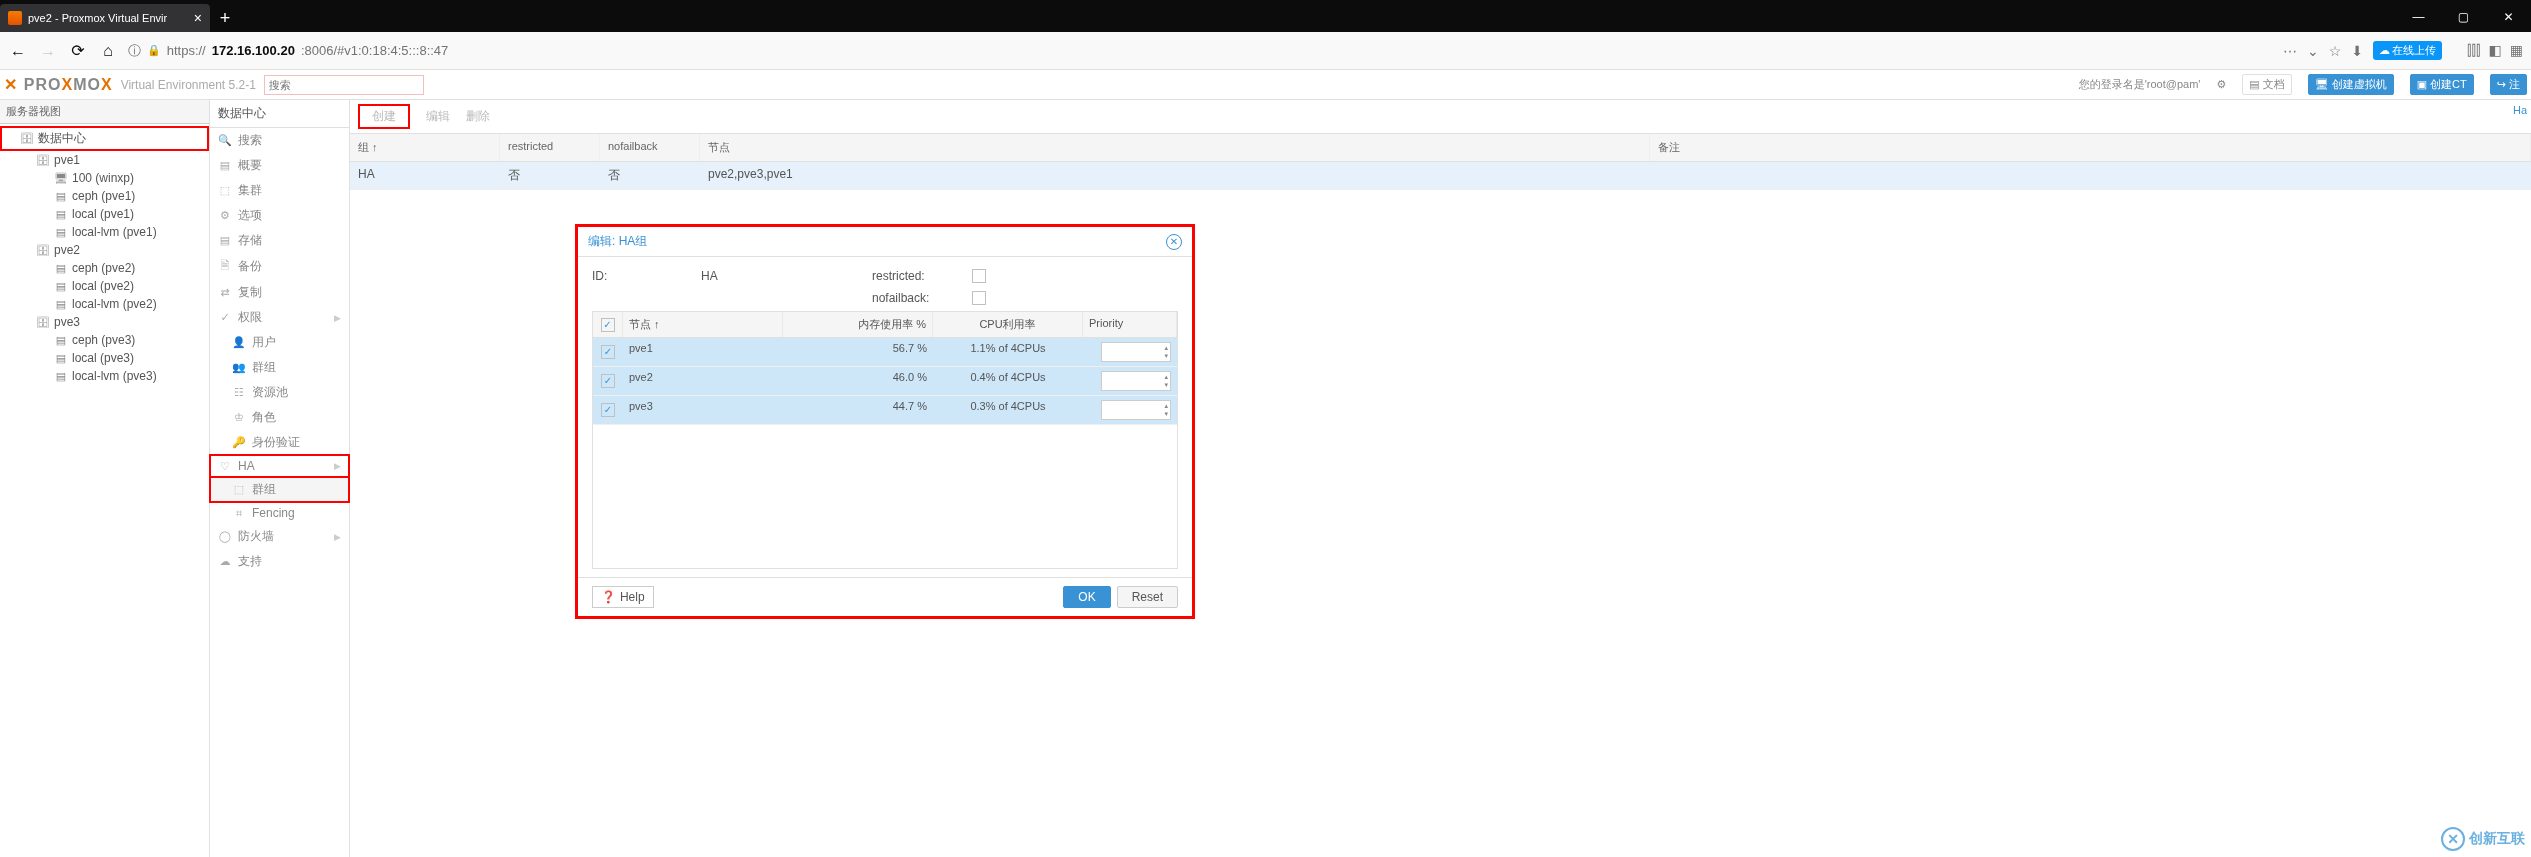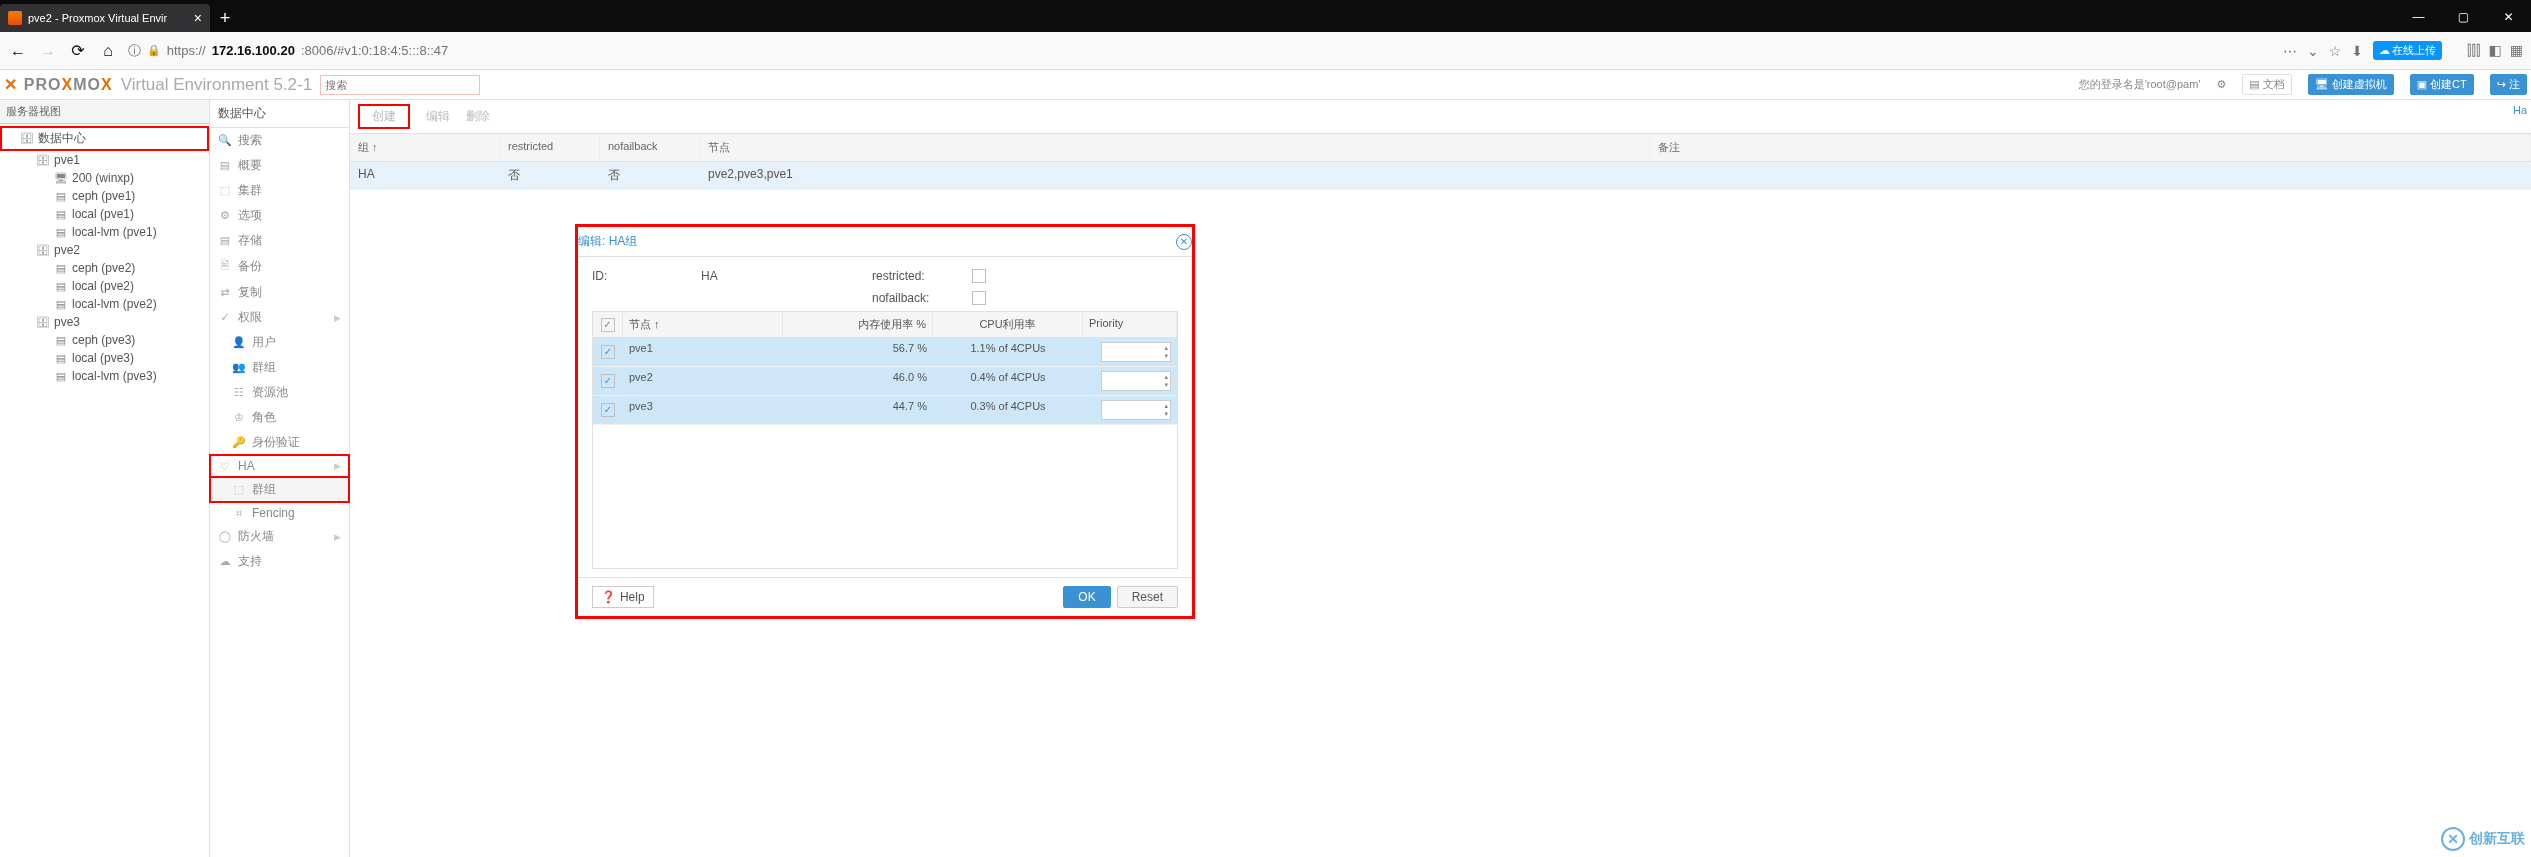--- a/index.html
+++ b/index.html
@@ -21,21 +21,21 @@
   .url-bar .lock { color: #12bc00; font-size: 11px; }
   .url-bar .host { color: #0c0c0d; font-weight: 600; }
   .tool-icons { margin-left: auto; display:flex; gap:10px; color:#737373; font-size:14px; align-items:center;}
   .blue-pill { background:#0996f8; color:#fff; border-radius:3px; padding:2px 6px; font-size:11px; display:flex; gap:2px; align-items:center;}
   .ext-icons { display:flex; gap:8px; margin-left:15px; font-size:14px;}
 
   
   .pve-header { height: 30px; background: #fff; border-bottom: 1px solid #e0e0e0; display:flex; align-items:center; padding: 0 4px; gap:8px; }
   .pve-logo { font-weight:bold; font-size:16px; letter-spacing:1px; color:#888;}
   .pve-logo .x { color:#E57000;}
-  .vers { color:#aaa; font-size:17px;}
+  .vers { color:#aaa; font-size:12px;}
   .header-search { width:160px; height:20px; border:1px solid #f0c0c0; background:#fff; font-size:11px; padding:0 4px; color:#ccc;}
   .header-right { margin-left:auto; display:flex; align-items:center; gap:16px; font-size:11px; color:#888;}
   .hbtn { border:1px solid #e0e0e0; padding:2px 6px; border-radius:2px; display:flex; gap:3px; align-items:center; color:#888;}
   .hbtn.blue { background:#3892d4; border-color:#3892d4; color:#fff;}
 
   
   .main-area { display:flex; height: calc(857px - 32px - 38px - 30px); position:relative;}
   
   .tree-panel { width: 210px; border-right:1px solid #e0e0e0; }
   .tree-title { background:#f5f5f5; border-bottom:1px solid #cfcfcf; padding:4px 6px; font-size:11px; color:#666;}
@@ -55,21 +55,21 @@
   .content-panel { flex:1; position:relative;}
   .toolbar { border-bottom:1px solid #e0e0e0; padding: 4px 8px; display:flex; gap:16px; font-size:12px; color:#bbb; align-items:center;}
   .grid-head { display:flex; background:#f5f5f5; border-bottom:1px solid #e0e0e0; font-size:11px; color:#666;}
   .grid-head > div { padding:6px 8px; border-right:1px solid #efefef;}
   .grid-row { display:flex; font-size:12px; background:#e6f1fb; border-bottom:1px solid #eee;}
   .grid-row > div { padding:5px 8px;}
   .c-id{width:150px;} .c-r{width:100px;} .c-n{width:100px;} .c-nd{width:950px;} .c-rm{flex:1;}
 
   
   .dialog-wrap { position:absolute; left:225px; top:124px; width:620px; border:3px solid #f00; background:#fff;}
-  .dlg-title { background:#fff; border-bottom:1px solid #e0e0e0; padding:6px 0; font-size:12px; color:#3892d4; display:flex; align-items:center;justify-content:space-between;}
+  .dlg-title { background:#fff; border-bottom:1px solid #e0e0e0; padding:6px 10px; font-size:12px; color:#3892d4; display:flex; align-items:center;justify-content:space-between;}
   .dlg-close { margin-left:auto; color:#3892d4; border:1px solid #3892d4; border-radius:50%; width:16px; height:16px; display:flex; align-items:center; justify-content:center; font-size:10px;}
   .dlg-body { padding: 8px 14px; }
   .form-row { display:flex; align-items:center; padding:4px 0; font-size:12px;}
   .form-row label { width:80px; }
   .form-row .left-half { display:flex; align-items:center; width:280px;gap:29px;}
   .form-row .right-half { display:flex; align-items:center;}
   .form-row input[type=text]{ border:1px solid #ccc; height:22px; padding:0 4px; font-size:12px; width:420px;}
   .chk { width:14px; height:14px; border:1px solid #c0c0c0;}
 
   .node-grid { border:1px solid #e0e0e0; margin-top:2px;}
@@ -172,21 +172,21 @@
           <span class="ic">🗄</span>
           <span>数据中心</span>
         </div>
       <div id="tree-nodes">
           <div class="tree-node d2">
             <span class="ic">🗄</span>
             <span>pve1</span>
           </div>
           <div class="tree-node d3">
             <span class="ic">🖥</span>
-            <span>200 (winxp)</span>
+            <span>100 (winxp)</span>
           </div>
           <div class="tree-node d3">
             <span class="ic">▤</span>
             <span>ceph (pve1)</span>
           </div>
           <div class="tree-node d3">
             <span class="ic">▤</span>
             <span>local (pve1)</span>
           </div>
           <div class="tree-node d3">

